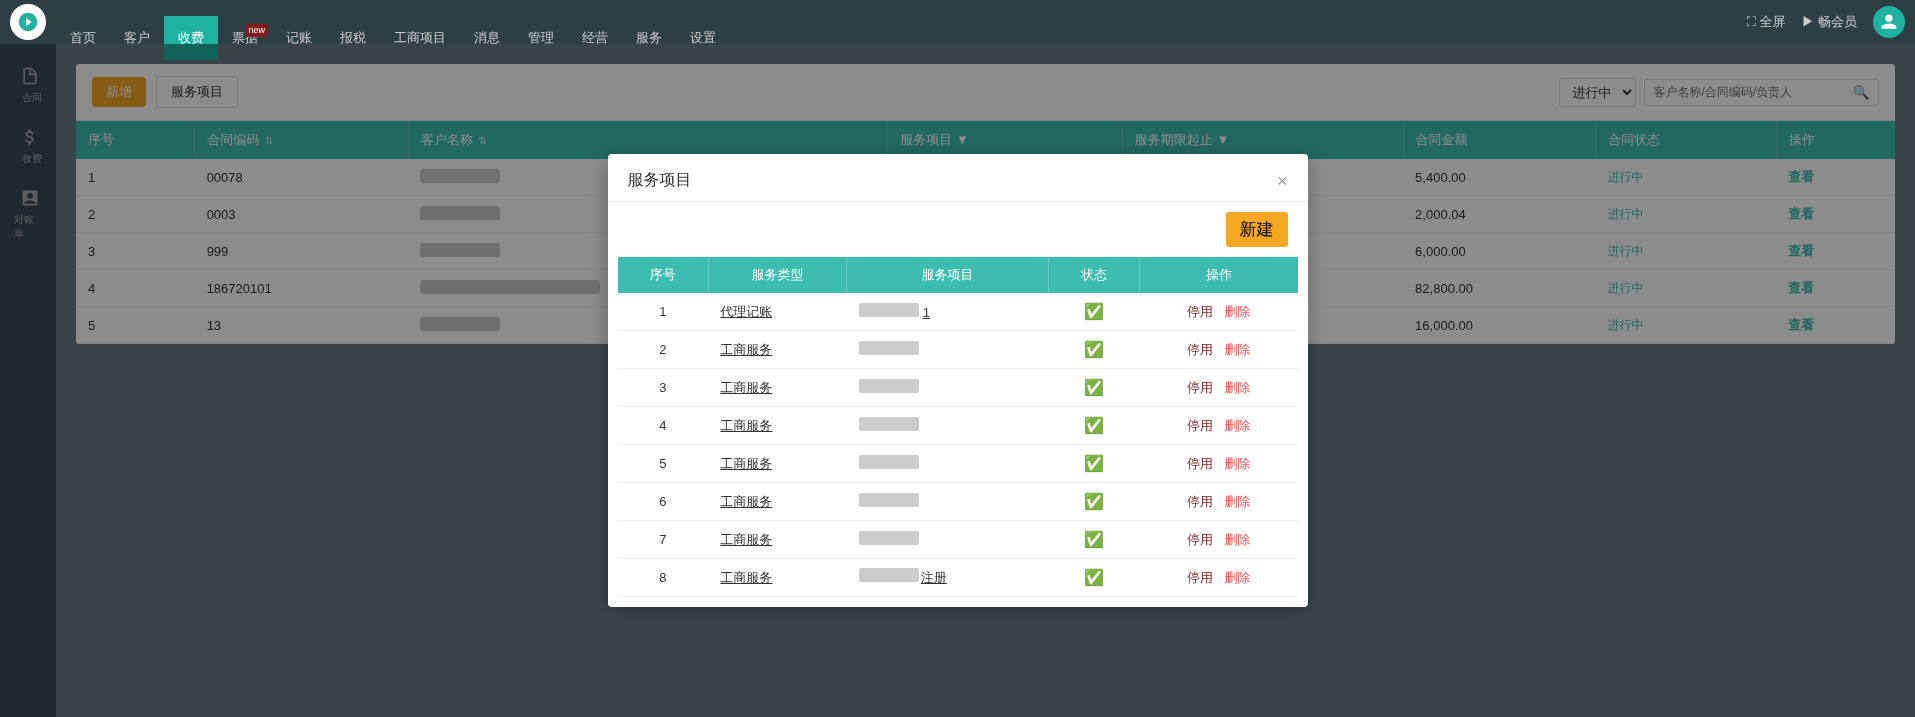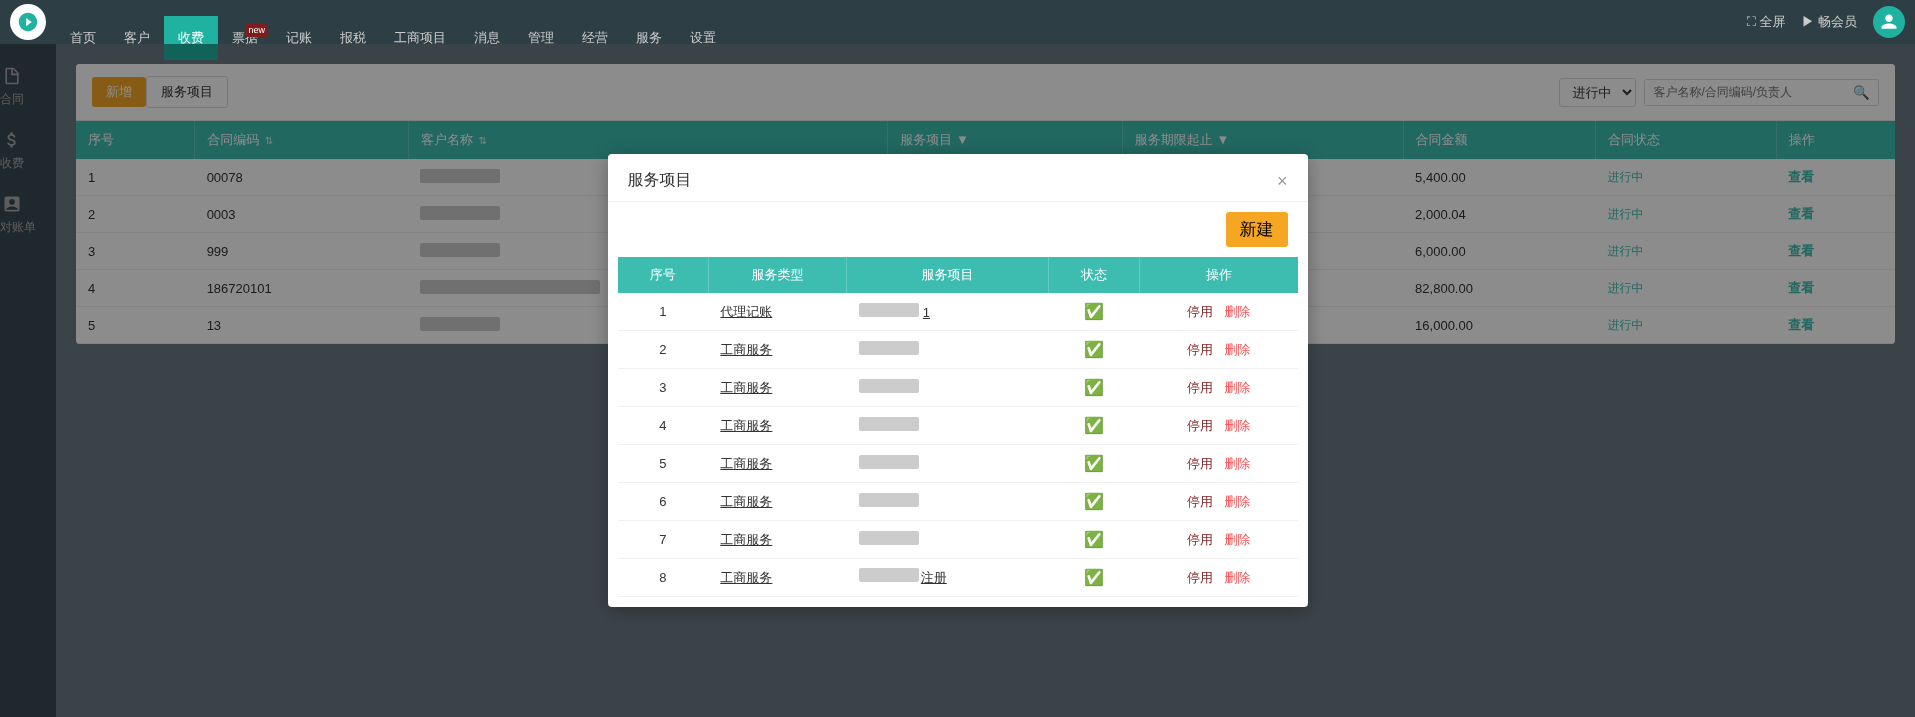--- a/index.html
+++ b/index.html
@@ -39,38 +39,38 @@
 
     
     .main-layout { display: flex; height: calc(100vh - 44px); }
 
     
     .sidebar {
       width: 56px; background: #3a4a52; display: flex; flex-direction: column;
       align-items: center; padding-top: 10px; flex-shrink: 0;
     }
     .sidebar-item {
-      width: 56px; display: flex; flex-direction: column; align-items: flex-start;
-      padding: 10px 0; cursor: pointer; color: #aaa; font-size: 12px; gap: 3px;
+      width: 56px; display: flex; flex-direction: column; align-items: flex-end;
+      padding: 10px 14px; cursor: pointer; color: #aaa; font-size: 10px; gap: 3px;
     }
     .sidebar-item .icon-box {
       width: 24px; height: 24px; display: flex; align-items: center; justify-content: center;
     }
 
     
     .content-area {
       flex: 1; background: #6b7c84; padding: 20px; overflow: auto; position: relative;
     }
 
     
     .table-container {
       background: #fff; border-radius: 4px; overflow: hidden;
     }
     .table-toolbar {
-      display: flex; align-items: center; padding: 12px 16px;
+      display: flex; align-items: center; gap: 10px; padding: 12px 16px;
       background: #fff; border-bottom: 1px solid #e8e8e8;
     }
     .btn-new-orange {
       background: #f5a623; color: #fff; border: none; padding: 6px 14px;
       border-radius: 3px; cursor: pointer; font-size: 13px;
     }
     .btn-service {
       background: #fff; color: #333; border: 1px solid #d9d9d9; padding: 6px 14px;
       border-radius: 3px; cursor: pointer; font-size: 13px;
     }

